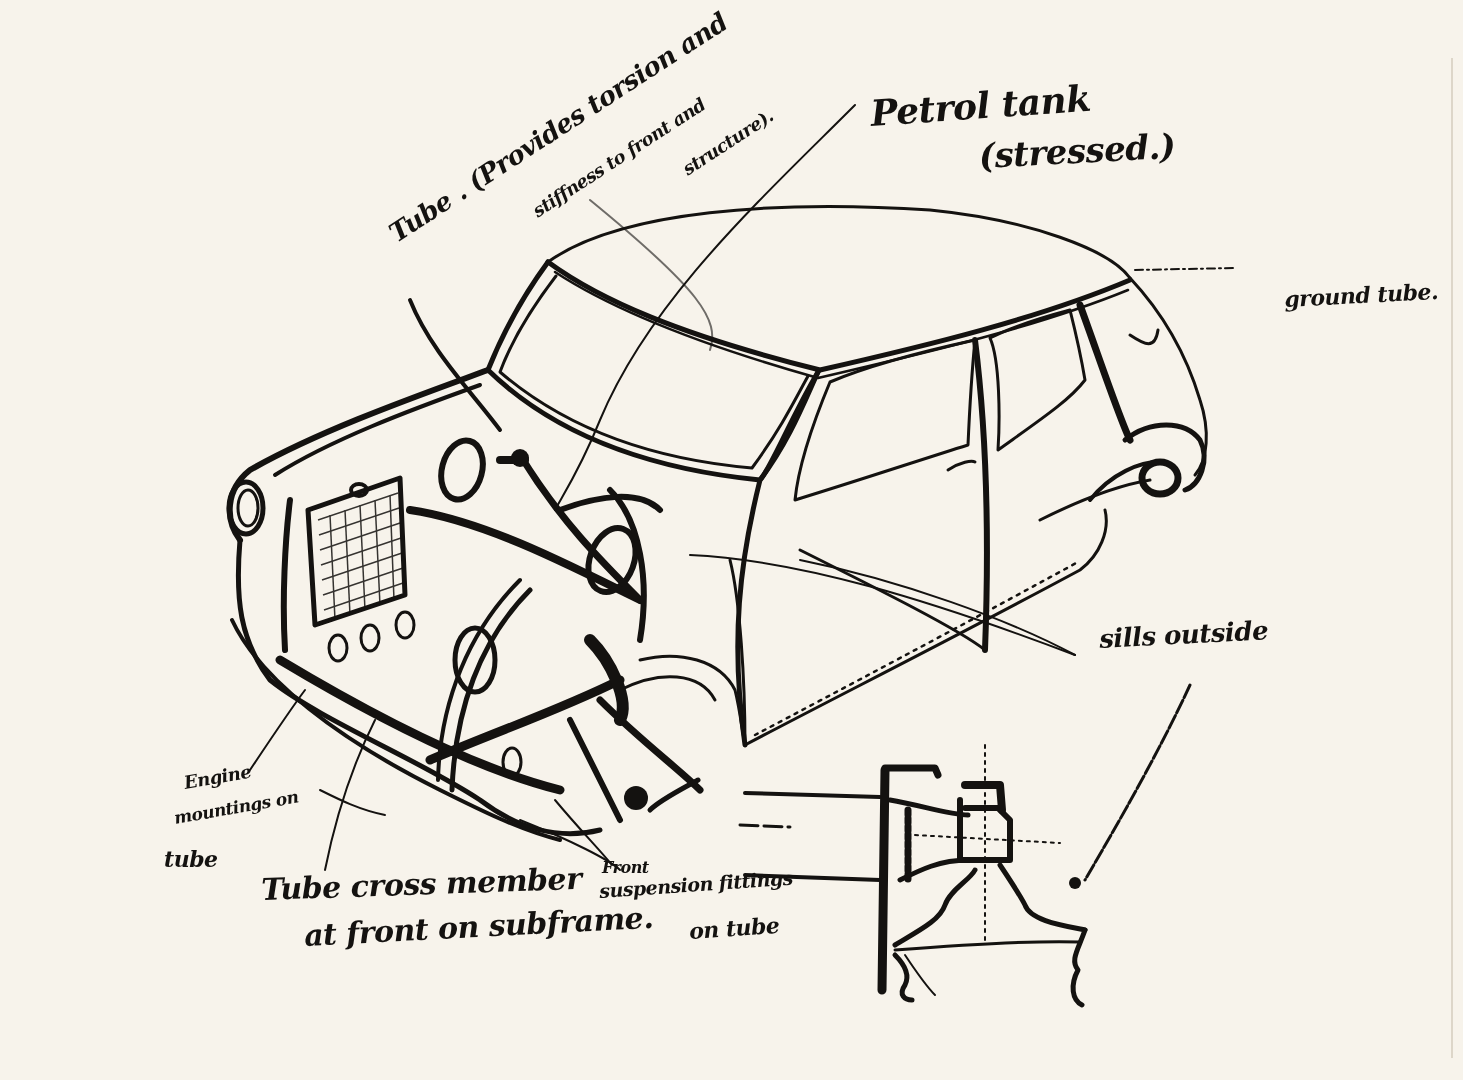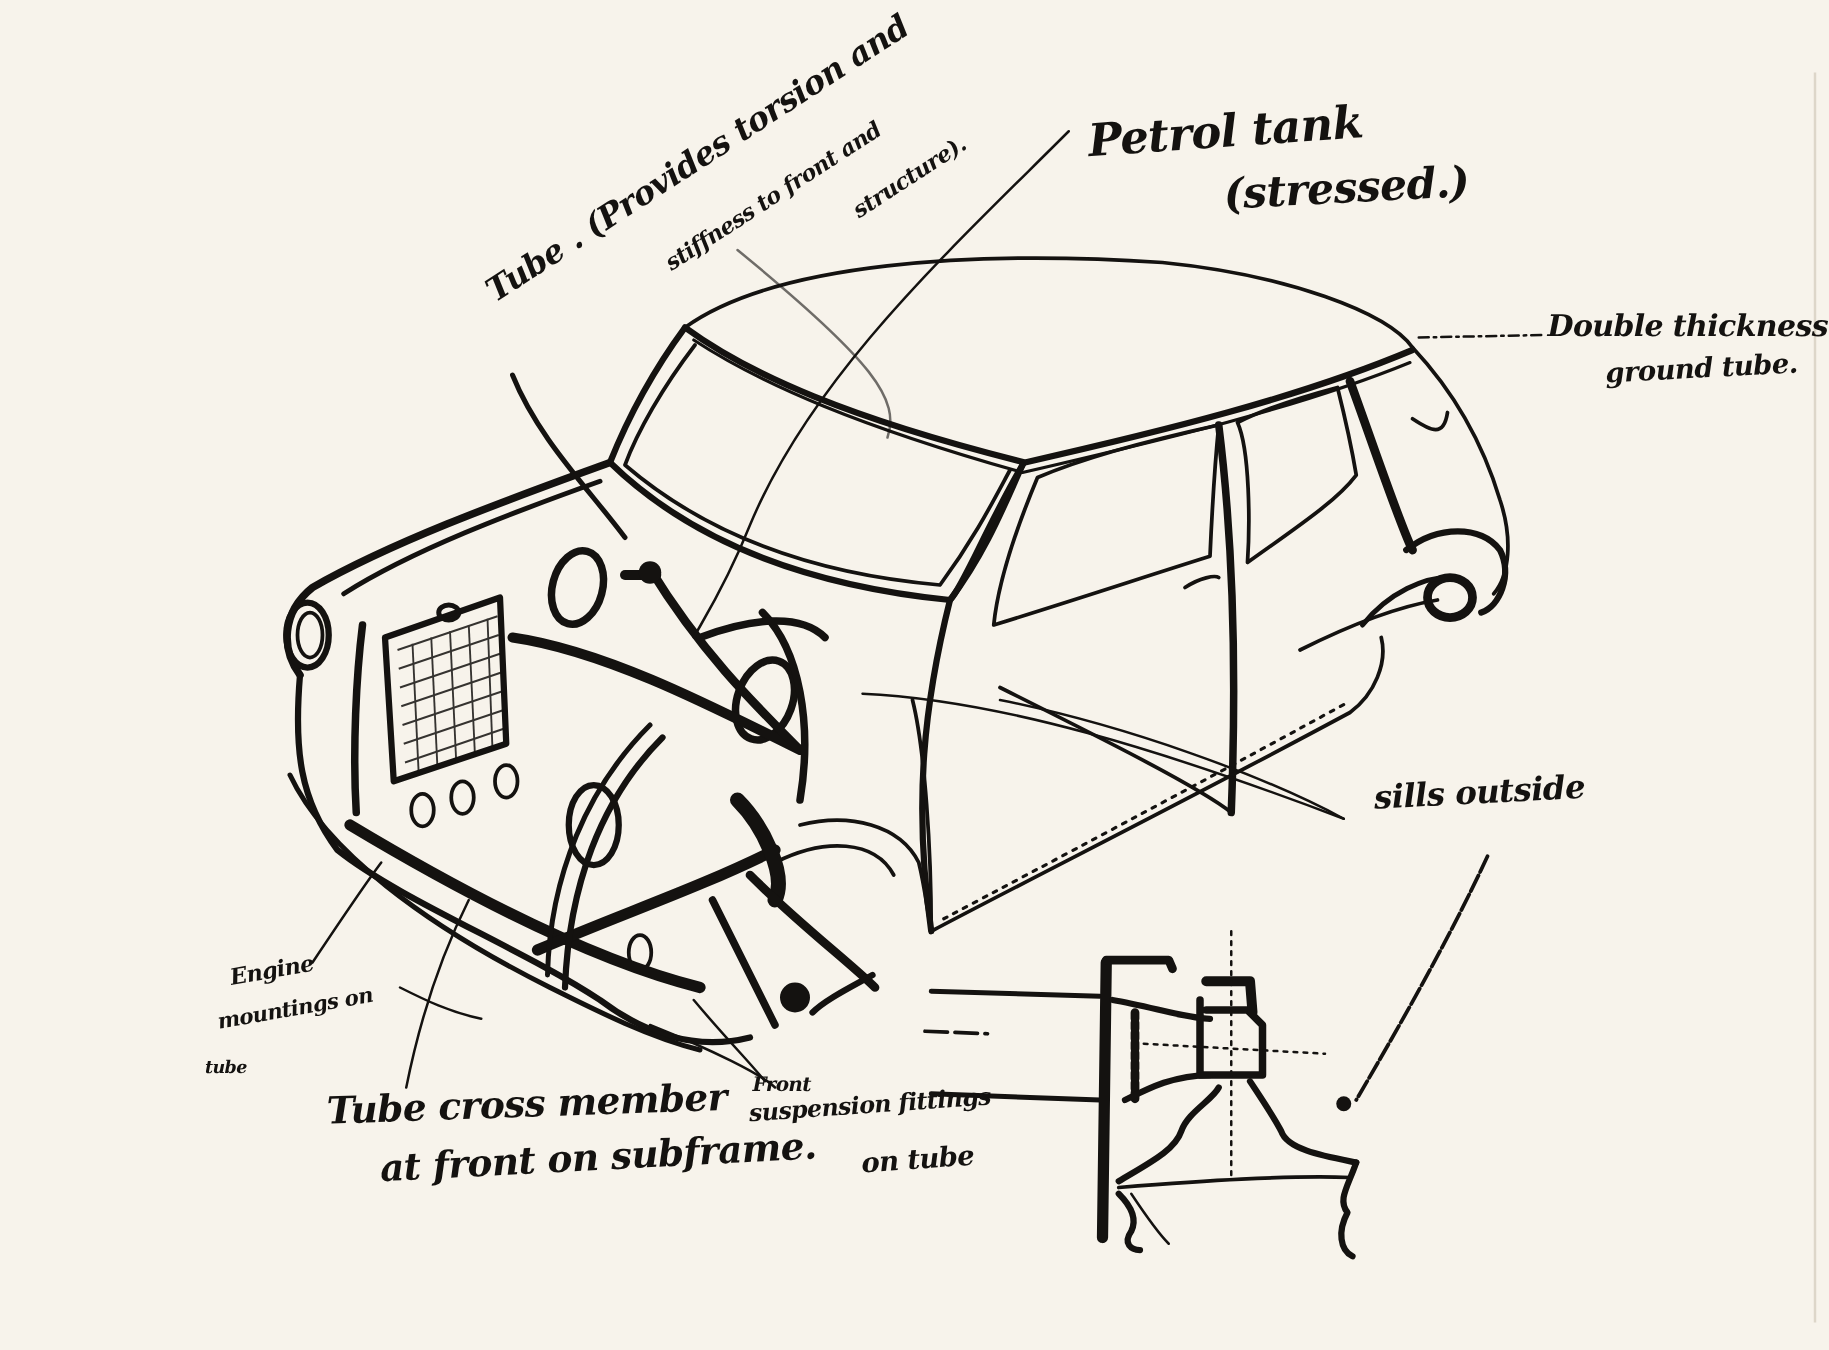--- a/index.html
+++ b/index.html
@@ -164,28 +164,27 @@
     </g>
   </svg>
 
   <div class="note" style="left:400px; top:218px; font-size:26px; transform: rotate(-33deg);">Tube . (Provides torsion and</div>
   <div class="note" style="left:540px; top:200px; font-size:18px; transform: rotate(-33deg);">stiffness to front and</div>
   <div class="note" style="left:690px; top:158px; font-size:18px; transform: rotate(-33deg);">structure).</div>
 
   <div class="note" style="left:872px; top:92px; font-size:36px; transform: rotate(-4deg);">Petrol tank</div>
   <div class="note" style="left:980px; top:136px; font-size:34px; transform: rotate(-3deg);">(stressed.)</div>
 
-  <div class="note" style="left:1238px; top:246px; font-size:24px;">Double thickness</div>
   <div class="note" style="left:1285px; top:286px; font-size:22px; transform: rotate(-3deg);">ground tube.</div>
 
   <div class="note" style="left:1100px; top:624px; font-size:26px; transform: rotate(-3deg);">sills outside</div>
 
   <div class="note" style="left:186px; top:772px; font-size:18px; transform: rotate(-10deg);">Engine</div>
   <div class="note" style="left:176px; top:808px; font-size:17px; transform: rotate(-10deg);">mountings on</div>
-  <div class="note" style="left:164px; top:846px; font-size:14px;">tube</div>
+  <div class="note" style="left:164px; top:846px; font-size:22px;">tube</div>
 
   <div class="note" style="left:262px; top:872px; font-size:30px; transform: rotate(-2deg);">Tube cross member</div>
   <div class="note" style="left:305px; top:918px; font-size:30px; transform: rotate(-3deg);">at front on subframe.</div>
 
   <div class="note" style="left:602px; top:858px; font-size:16px;">Front</div>
   <div class="note" style="left:600px; top:880px; font-size:19px; transform: rotate(-4deg);">suspension fittings</div>
   <div class="note" style="left:690px; top:918px; font-size:22px; transform: rotate(-4deg);">on tube</div>
 </div>
 
 </body></html>

